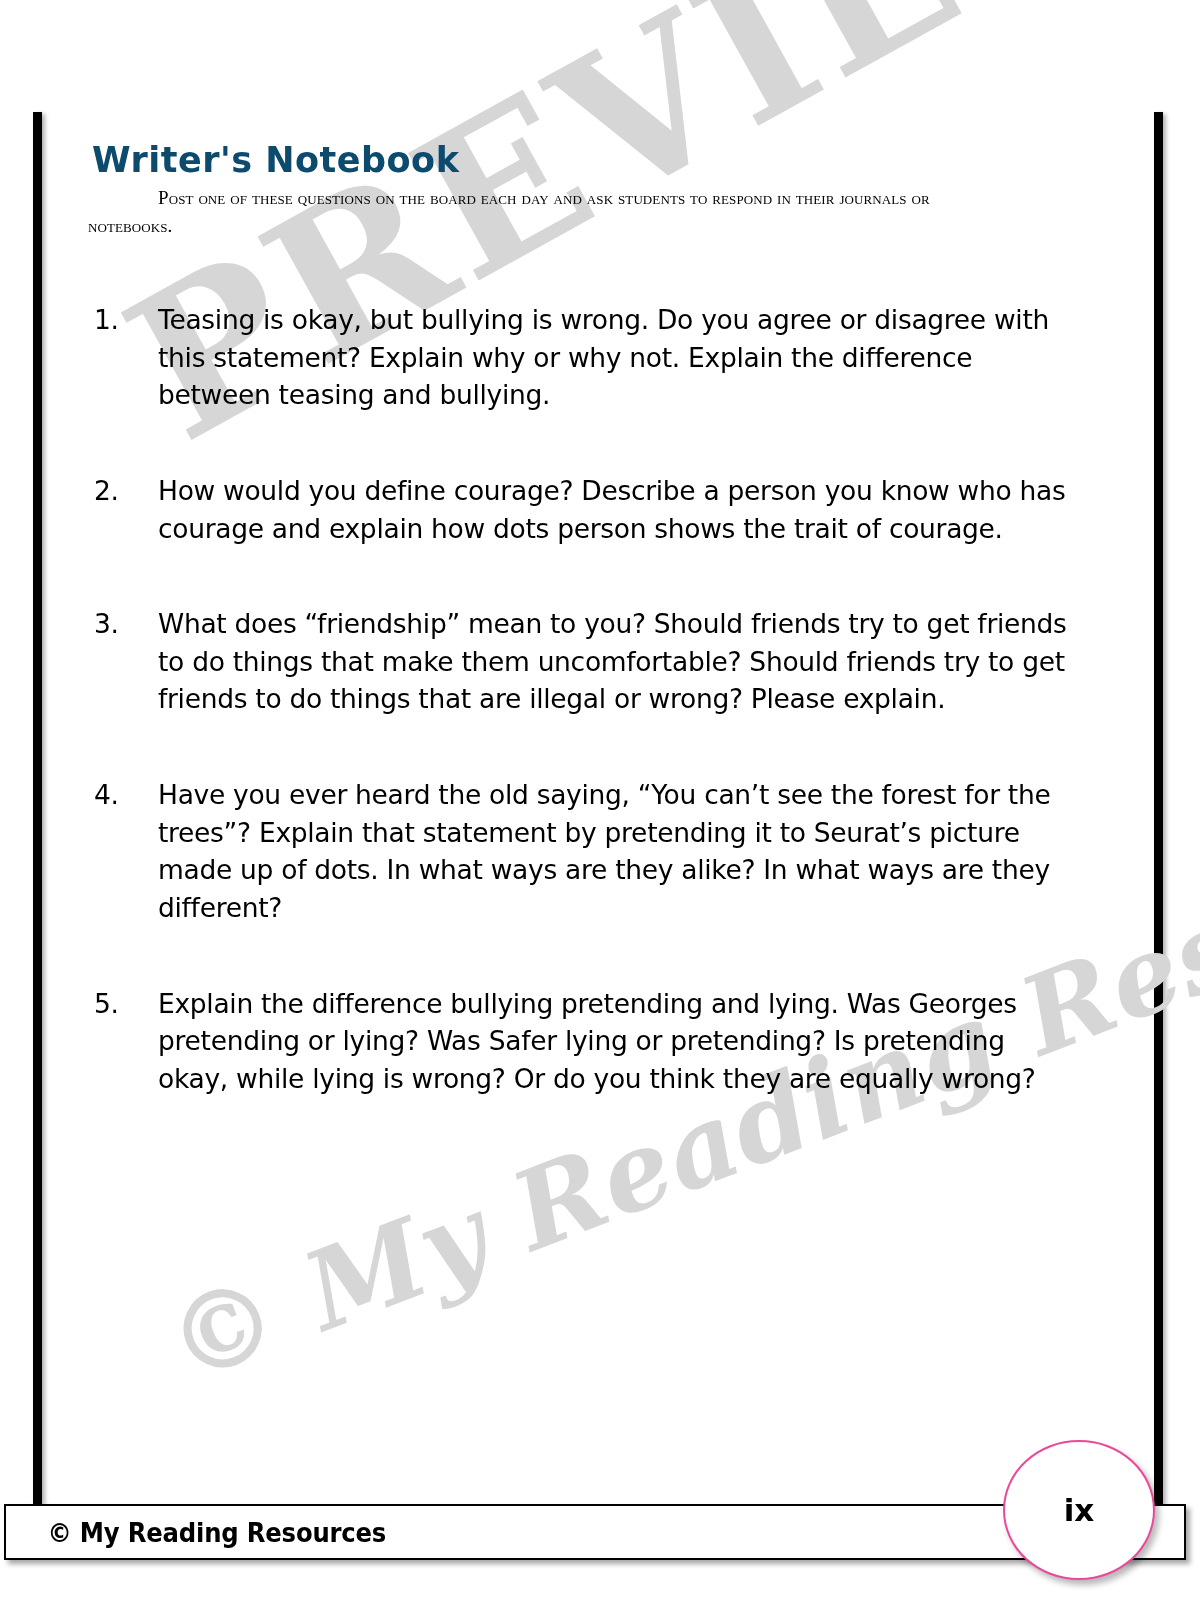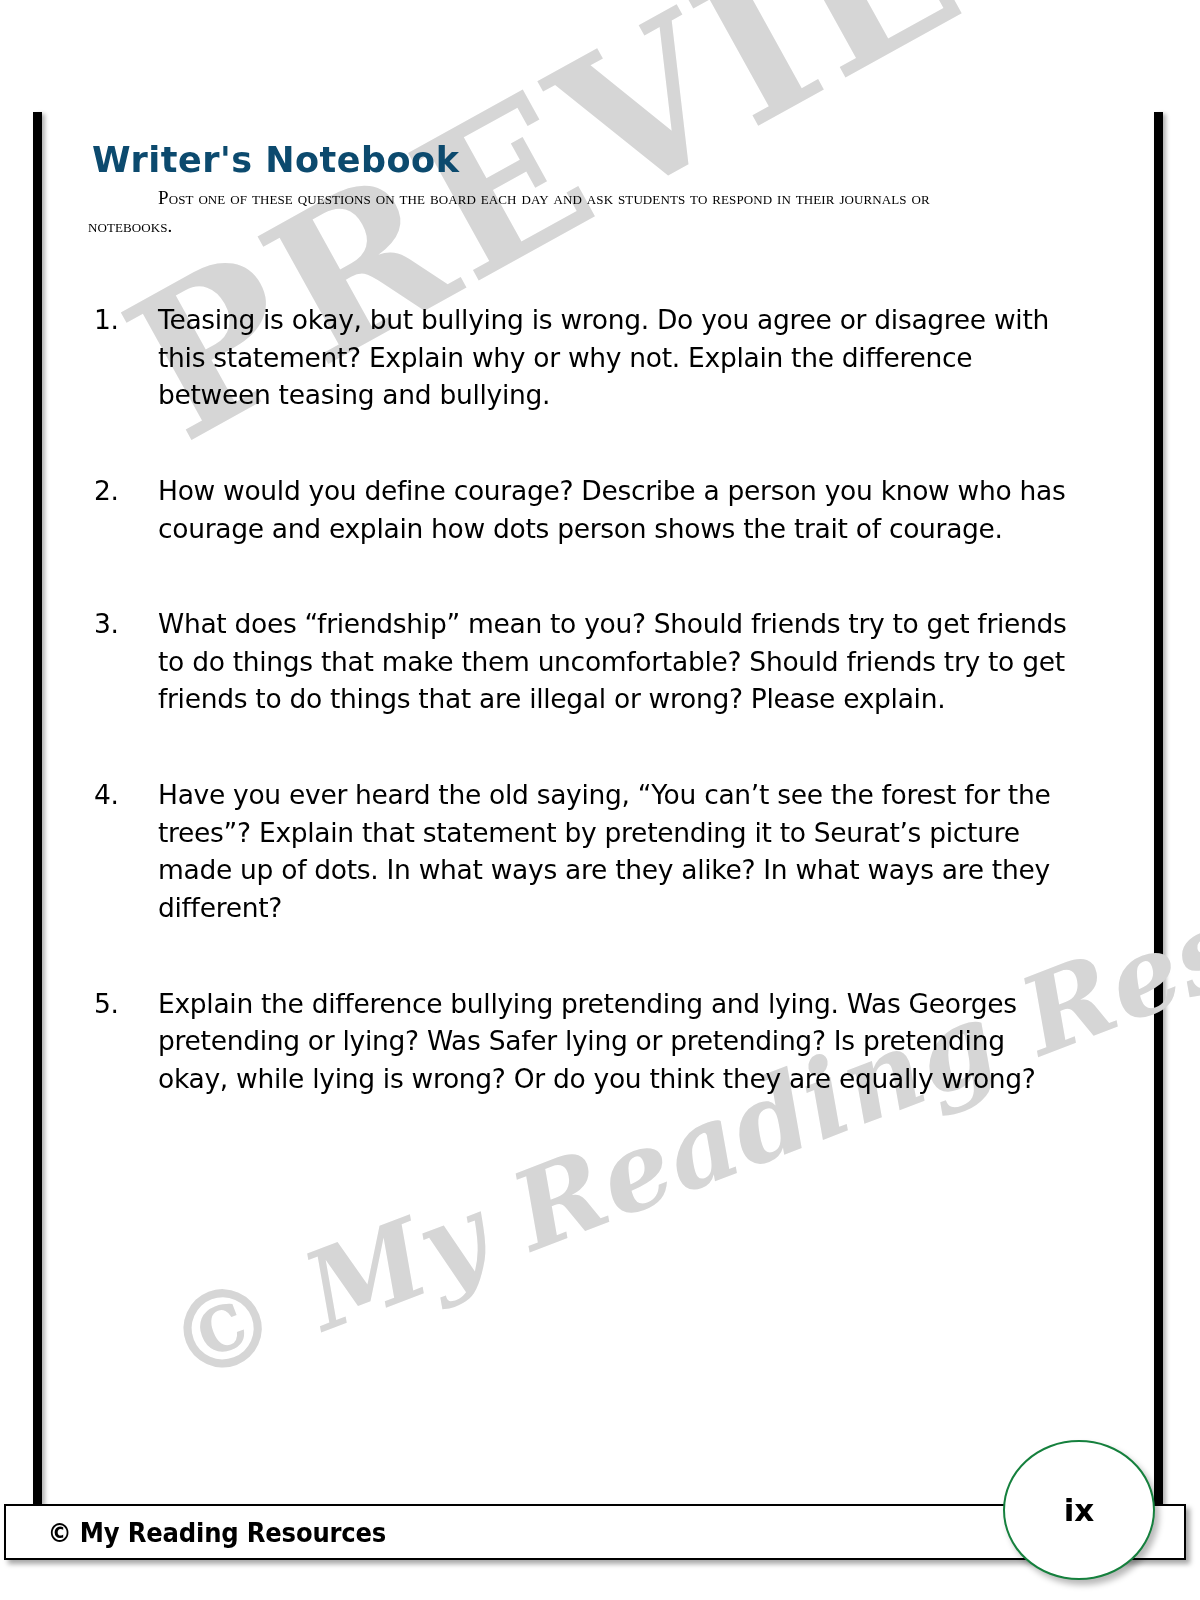--- a/index.html
+++ b/index.html
@@ -167,21 +167,21 @@
     white-space: nowrap;
     color: #000;
   }
 
   .page-number-badge {
     position: absolute;
     left: 1003px;
     top: 1440px;
     width: 148px;
     height: 136px;
-    border: 2px solid #15803d;
+    border: 2px solid #ec4899;
     border-radius: 50%;
     background: #ffffff;
     box-shadow: 4px 5px 6px rgba(0,0,0,0.28);
     display: flex;
     align-items: center;
     justify-content: center;
     z-index: 5;
   }
   .page-number-badge span {
     font-family: "DejaVu Sans", sans-serif;

